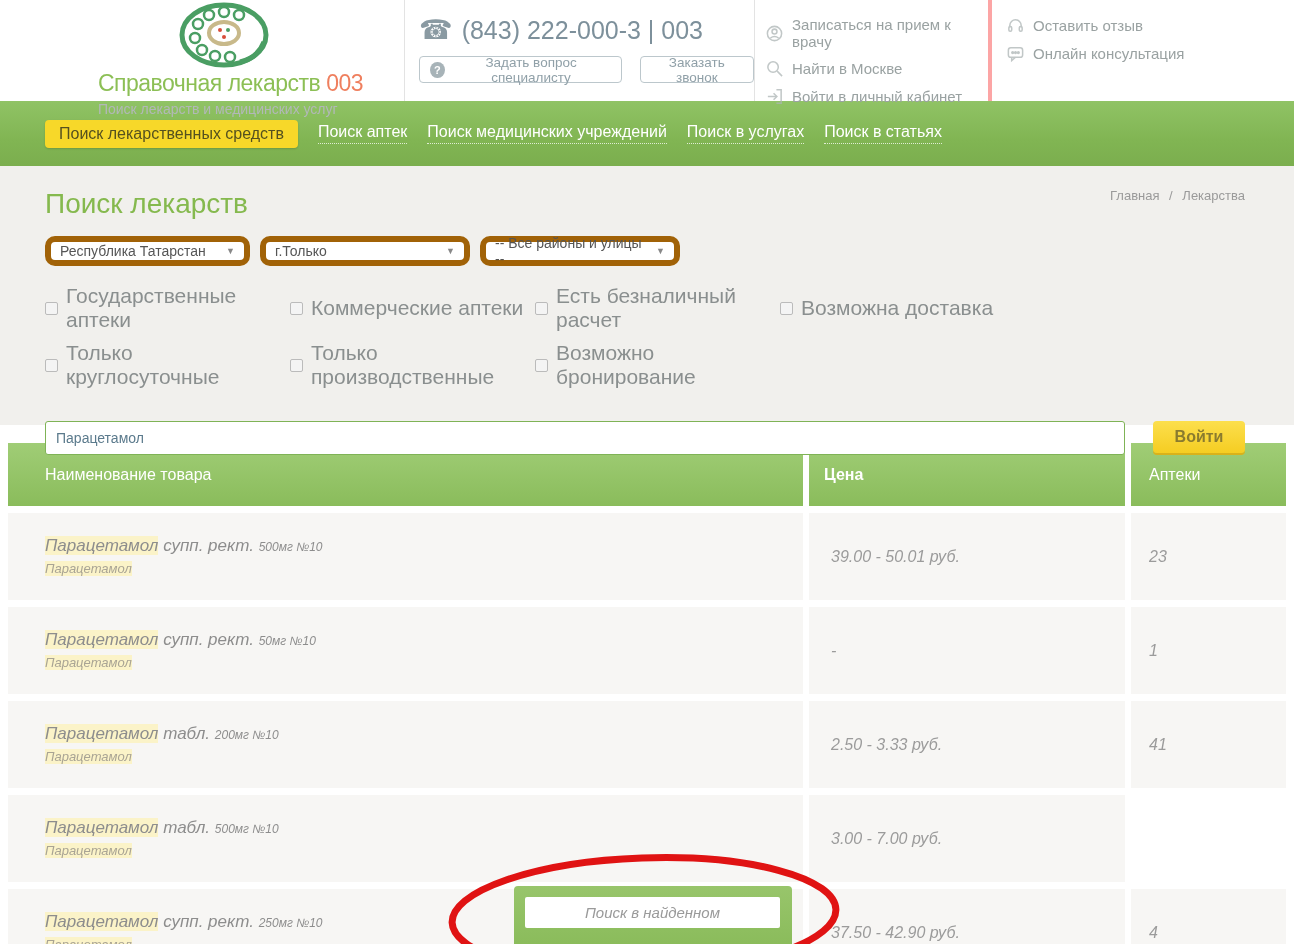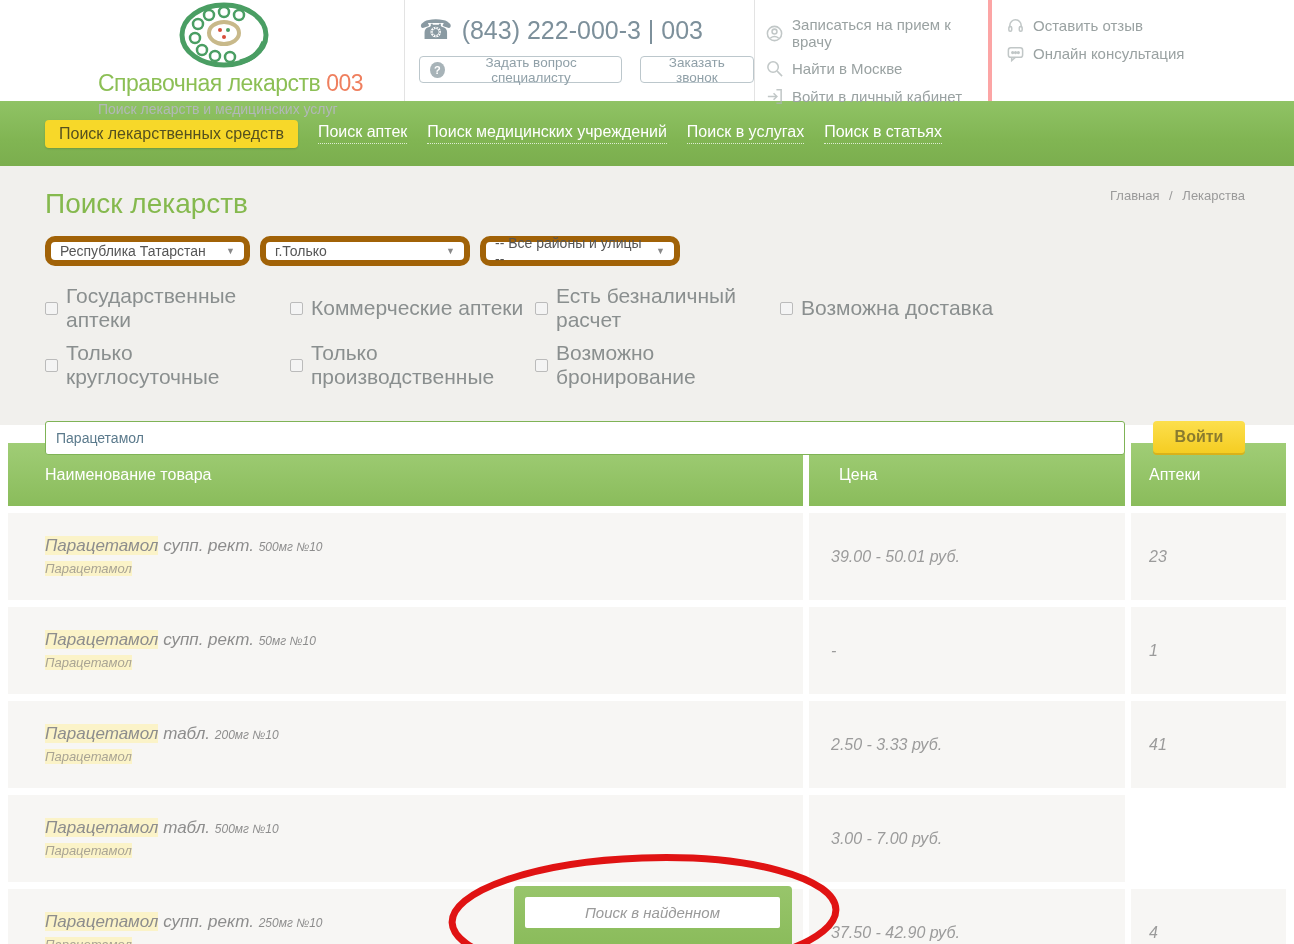--- a/index.html
+++ b/index.html
@@ -63,21 +63,21 @@
               background:linear-gradient(180deg,#fcdf4d 0%,#f5cd22 100%); box-shadow:0 2px 0 #d9b21a;
               color:#8a7b2f; font-size:16px; font-weight:bold; font-family:"Liberation Sans",sans-serif; }
 
   
   .results { margin:18px 8px 0 8px; }
   .tgrid { display:grid; grid-template-columns:795px 316px 155px; column-gap:6px; }
   .thead-row { margin-bottom:7px; }
   .th { height:63px; display:flex; align-items:center; color:#fff; font-size:16px;
         background:linear-gradient(180deg,#a0cd76 0%,#8abc5b 100%); }
   .th.c-name { padding-left:37px; }
-  .th.c-price { padding-left:30px; }
+  .th.c-price { padding-left:15px;font-weight:bold; }
   .th.c-count { padding-left:18px; }
   .trow { margin-bottom:7px; }
   .td { background:#f7f6f4; height:87px; font-style:italic; color:#9b9b9b; }
   .td.c-name { padding:22px 0 0 37px; }
   .td.c-price { display:flex; align-items:center; padding-left:22px; font-size:16px; }
   .td.c-count { display:flex; align-items:center; padding-left:18px; font-size:16px; }
   .nm-line1 { font-size:17px; color:#8d8d8d; line-height:21px; }
   .nm-line1 .hl { background:#fbf3c8; }
   .nm-line1 .dose { font-size:12px; }
   .nm-line2 { font-size:13px; color:#a9a494; line-height:18px; margin-top:2px; }

